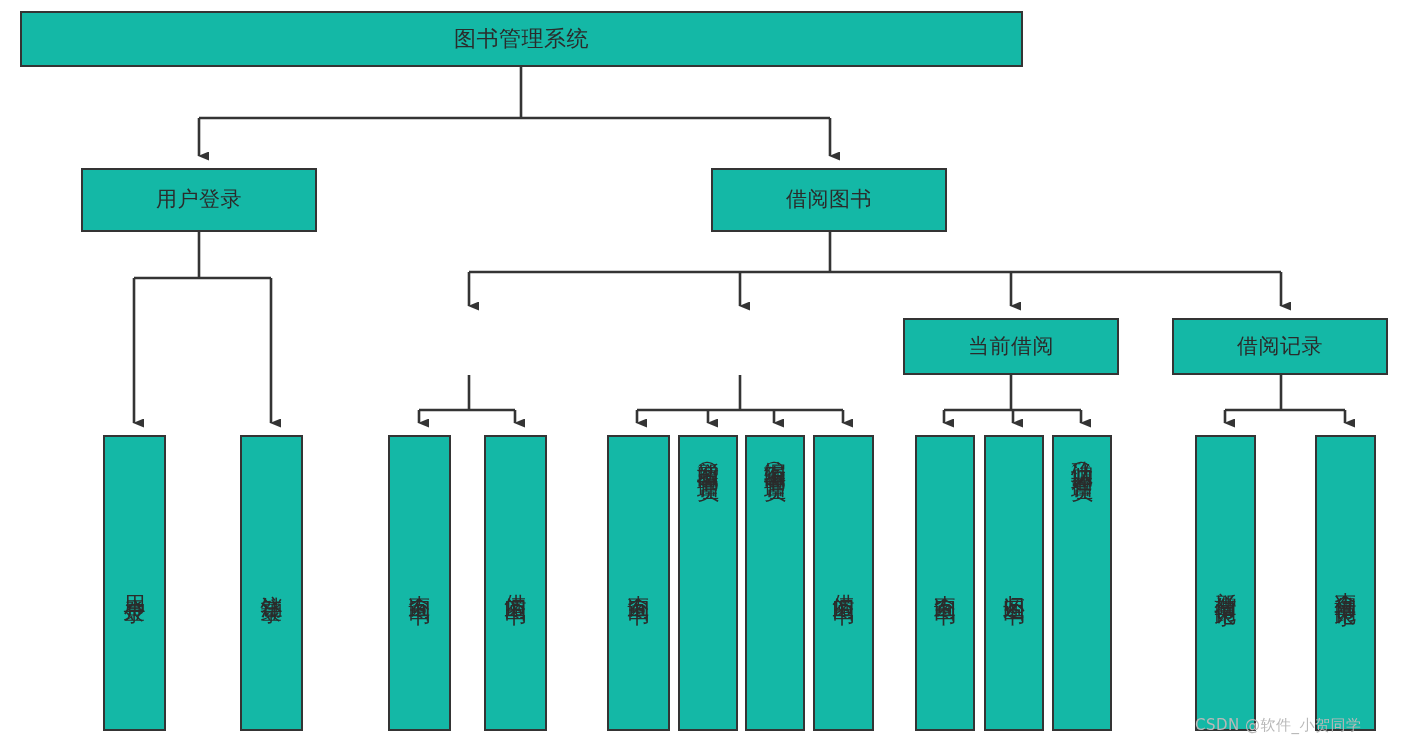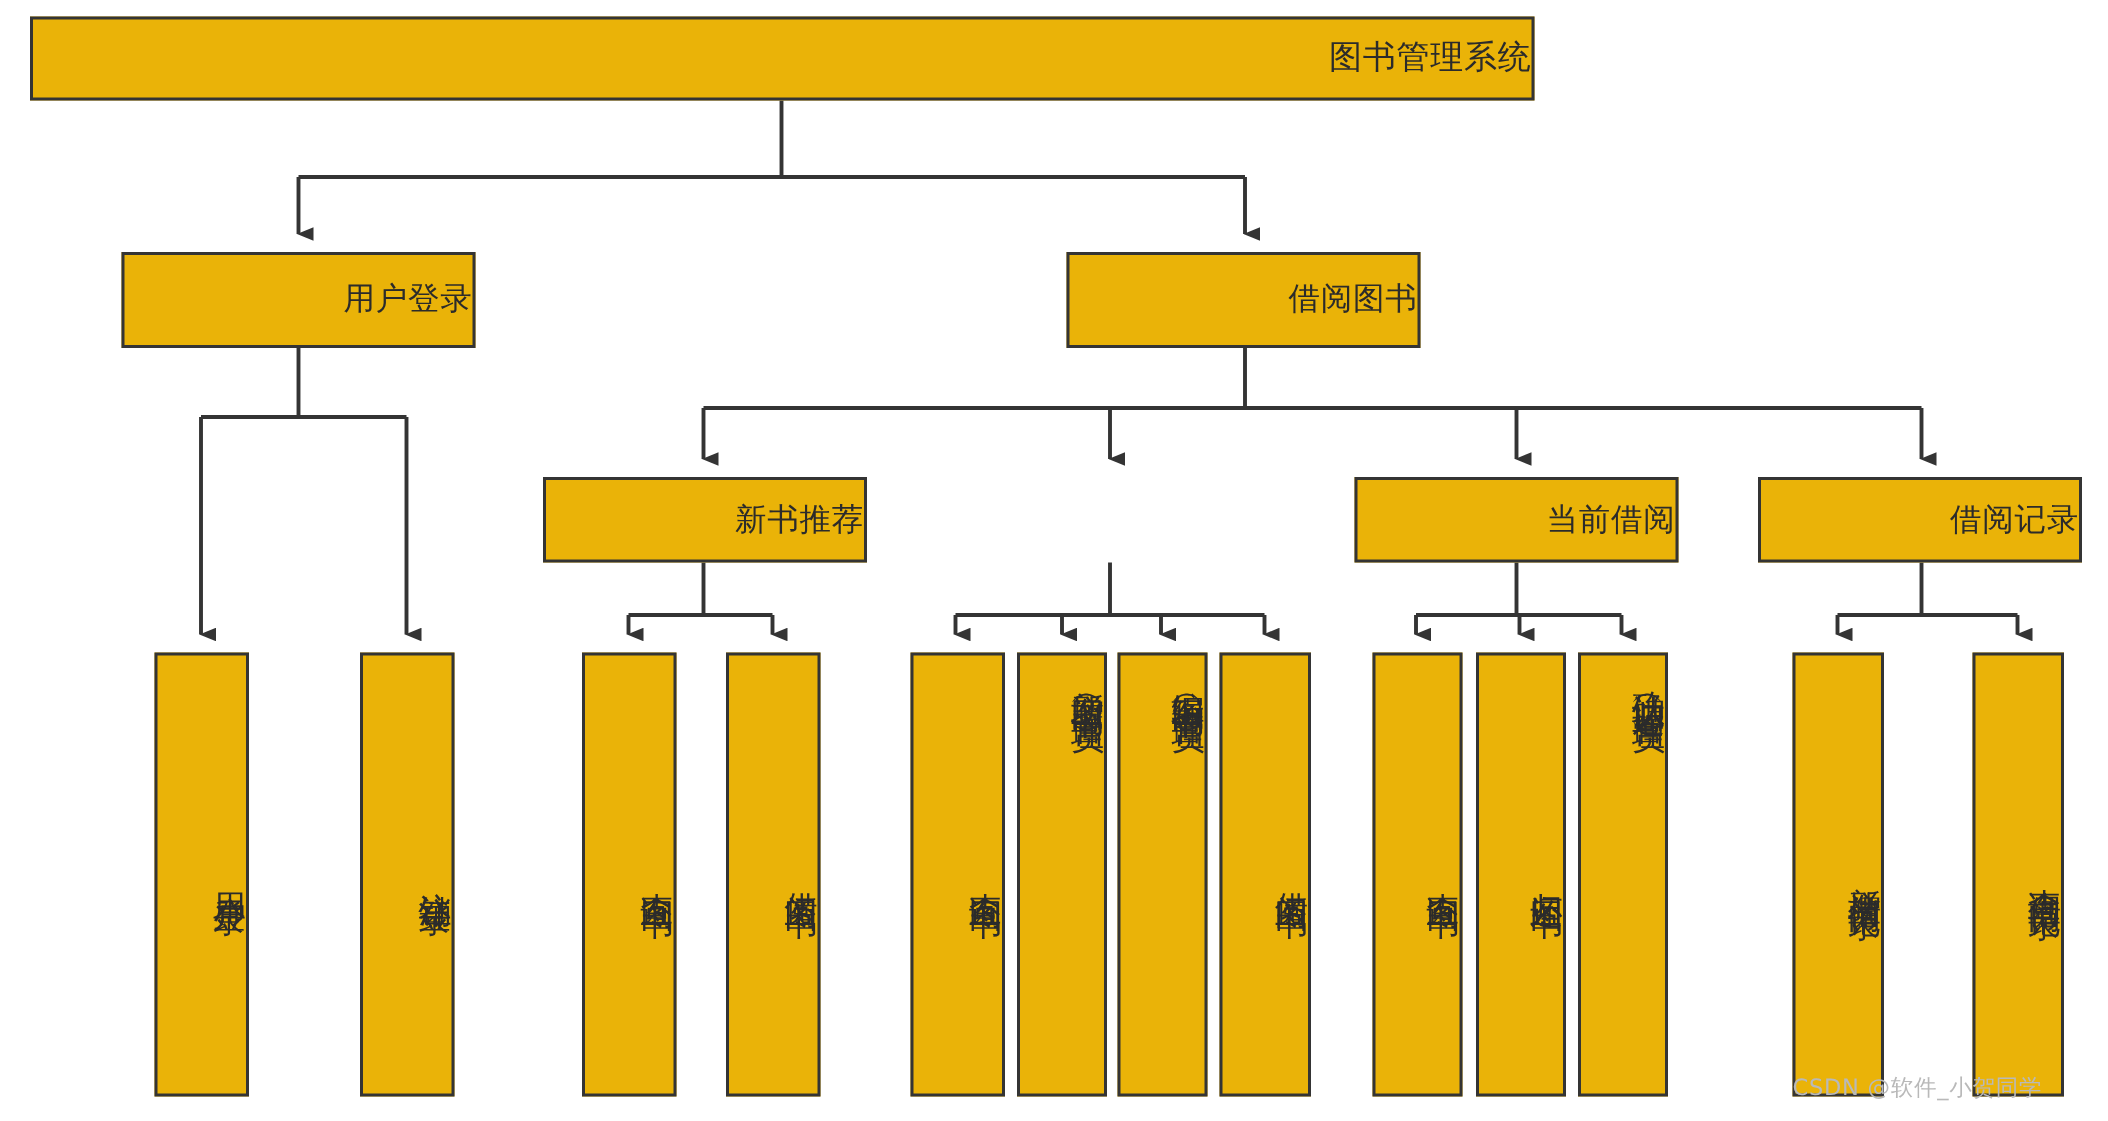--- a/index.html
+++ b/index.html
@@ -22,25 +22,25 @@
     position: absolute;
     left: 0;
     top: 0;
     width: 1405px;
     height: 747px;
     pointer-events: none;
   }
   .node {
     position: absolute;
     box-sizing: border-box;
-    background: #eab308;
+    background: #14b8a6;
     border: 2px solid #343434;
     display: flex;
     align-items: center;
-    justify-content: flex-end;
+    justify-content: center;
     color: #2b2b2b;
     z-index: 2;
   }
   .node-label {
     display: block;
     text-align: center;
     line-height: 1.12;
     letter-spacing: 0.5px;
     white-space: nowrap;
   }
@@ -139,23 +139,20 @@
     <span class="node-label">图书管理系统</span>
   </div>
 
   <div class="node horiz" style="left:81px; top:168px; width:236px; height:64px;">
     <span class="node-label">用户登录</span>
   </div>
   <div class="node horiz" style="left:711px; top:168px; width:236px; height:64px;">
     <span class="node-label">借阅图书</span>
   </div>
 
-  <div class="node horiz" style="left:362px; top:318px; width:216px; height:57px;">
-    <span class="node-label">新书推荐</span>
-  </div>
   <div class="node horiz" style="left:1172px; top:318px; width:216px; height:57px;">
     <span class="node-label">借阅记录</span>
   </div>
   <div class="node horiz" style="left:903px; top:318px; width:216px; height:57px;">
     <span class="node-label">当前借阅</span>
   </div>
 
   <div class="node vert mid" style="left:103px; top:435px; width:63px; height:296px;">
     <span class="node-label">用户登录</span>
   </div>

